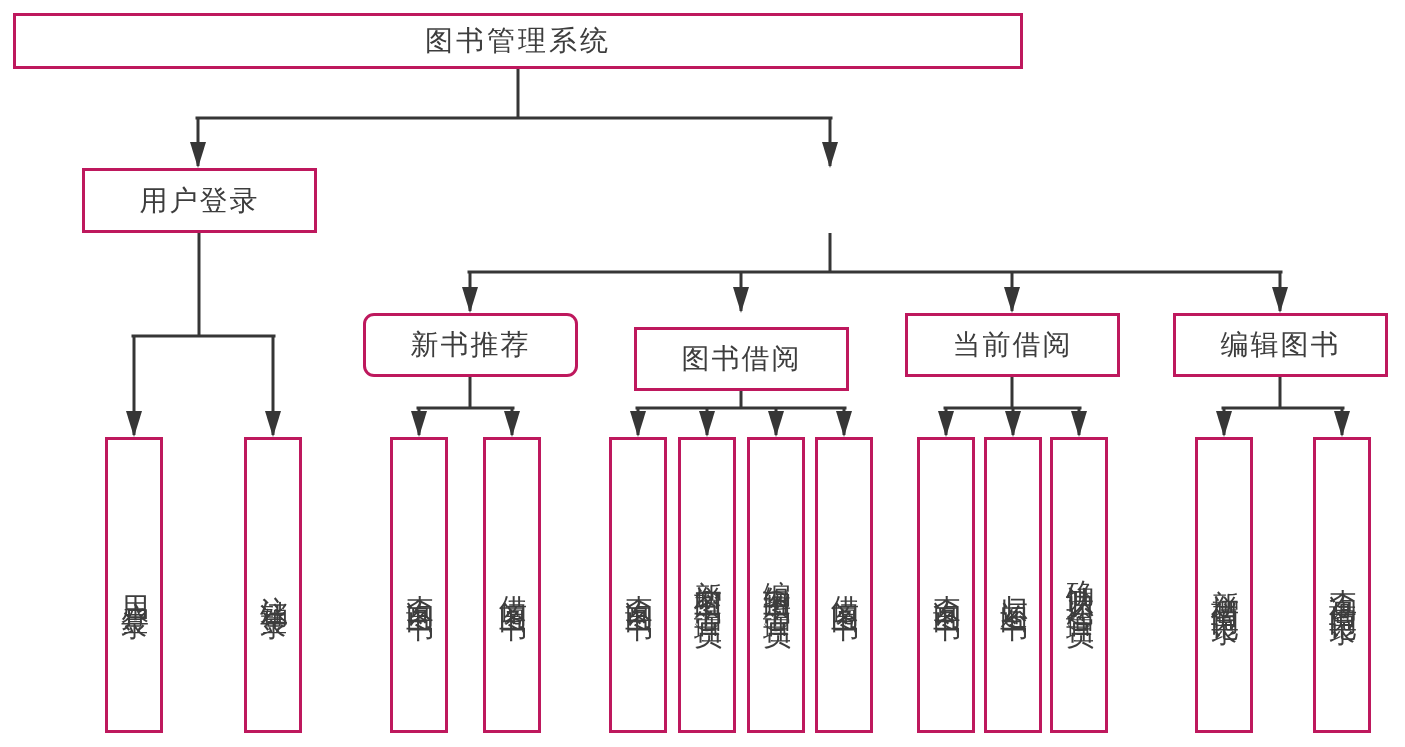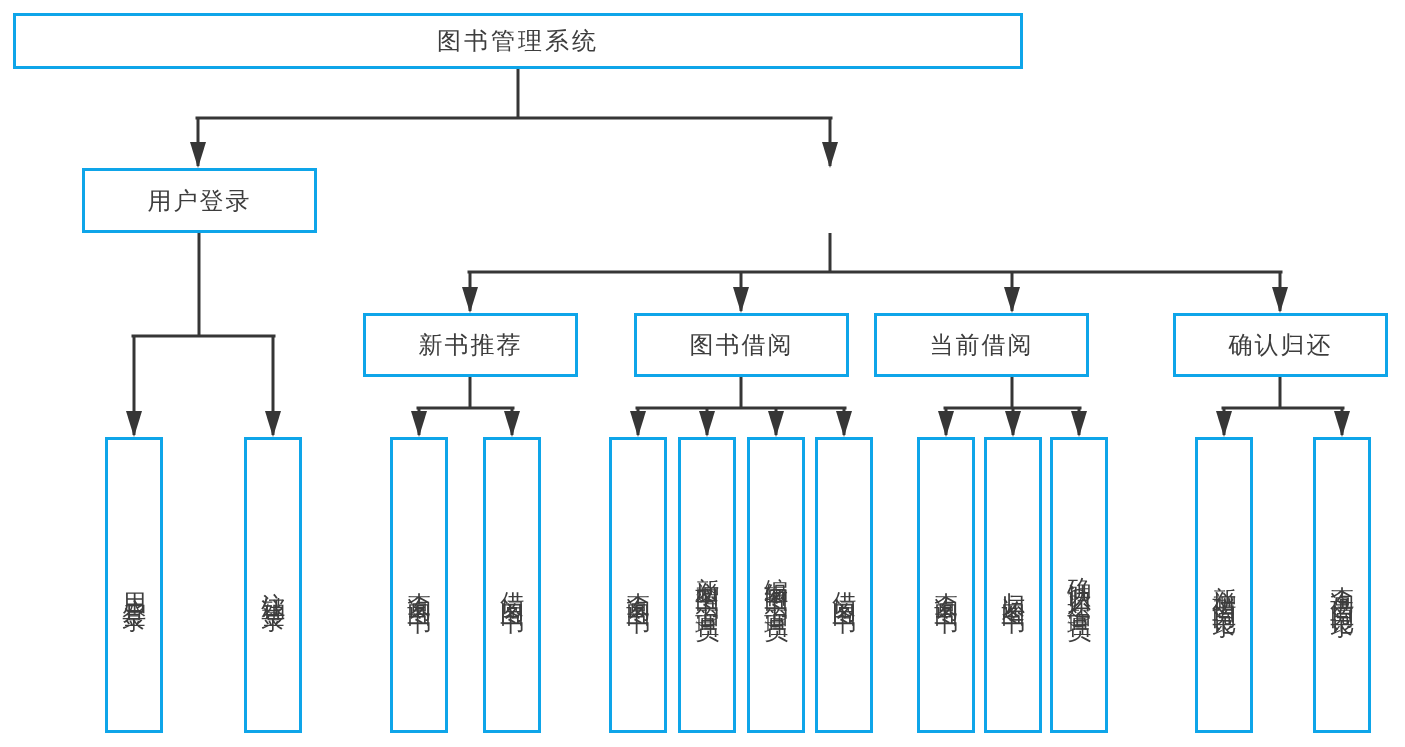--- a/index.html
+++ b/index.html
@@ -14,27 +14,27 @@
   #connectors {
     position: absolute;
     left: 0; top: 0;
     width: 1405px; height: 747px;
     z-index: 1;
   }
   #connectors line { stroke: #363636; stroke-width: 3; }
   .box {
     position: absolute;
     box-sizing: border-box;
-    border: 3px solid #0ea5e9;
+    border: 3px solid #be185d;
     background: #ffffff;
     display: flex;
     align-items: center;
     justify-content: center;
     color: #3d3d3d;
-    font-size: 24px;
+    font-size: 28px;
     letter-spacing: 2px;
     z-index: 2;
     text-align: center;
   }
   .box .vtext {
     writing-mode: vertical-rl;
     text-orientation: mixed;
     letter-spacing: 6px;
     line-height: 1.1;
     white-space: nowrap;
@@ -119,31 +119,31 @@
   </svg>
 
   <div class="box" style="left:13px; top:13px; width:1010px; height:56px; letter-spacing:3px;">
     <span>图书管理系统</span>
   </div>
 
   <div class="box" style="left:82px; top:168px; width:235px; height:65px;">
     <span>用户登录</span>
   </div>
 
-  <div class="box" style="left:363px; top:313px; width:215px; height:64px;">
+  <div class="box" style="left:363px; top:313px; width:215px; height:64px;border-radius:11px;">
     <span>新书推荐</span>
   </div>
-  <div class="box" style="left:634px; top:313px; width:215px; height:64px;">
+  <div class="box" style="left:634px; top:327px; width:215px; height:64px;">
     <span>图书借阅</span>
   </div>
-  <div class="box" style="left:874px; top:313px; width:215px; height:64px;">
+  <div class="box" style="left:905px; top:313px; width:215px; height:64px;">
     <span>当前借阅</span>
   </div>
   <div class="box" style="left:1173px; top:313px; width:215px; height:64px;">
-    <span>确认归还</span>
+    <span>编辑图书</span>
   </div>
 
   <div class="box" style="left:105px; top:437px; width:58px; height:296px;">
     <span class="vtext">用户登录</span>
   </div>
   <div class="box" style="left:244px; top:437px; width:58px; height:296px;">
     <span class="vtext">注销登录</span>
   </div>
 
   <div class="box" style="left:390px; top:437px; width:58px; height:296px;">

